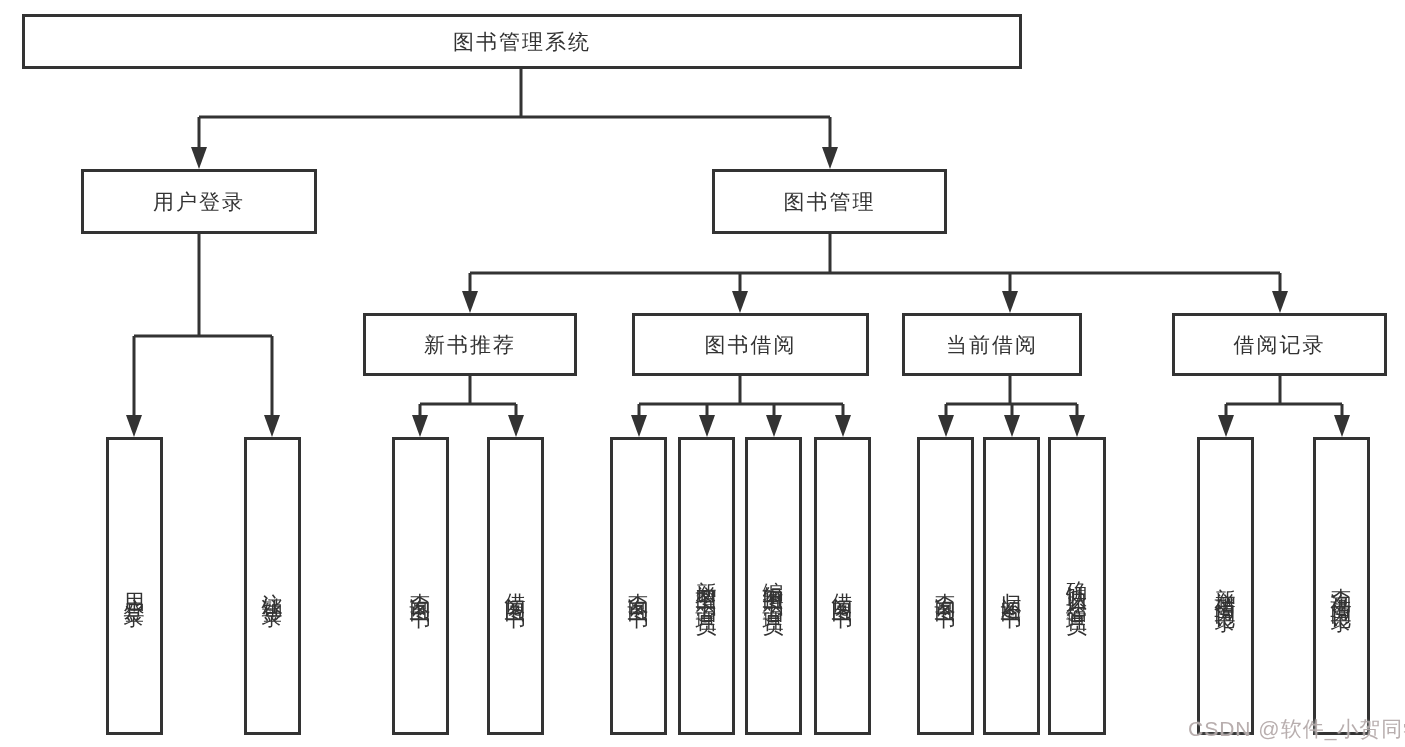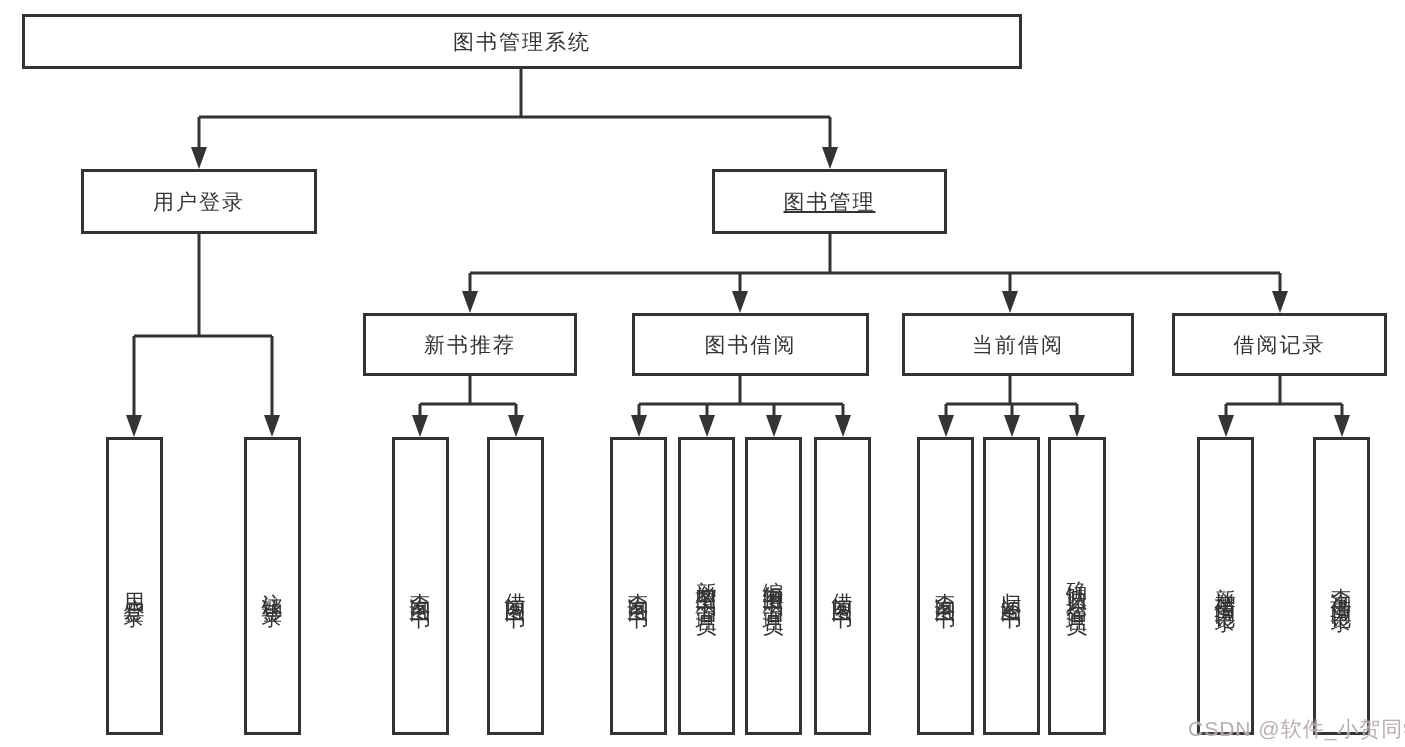--- a/index.html
+++ b/index.html
@@ -94,25 +94,25 @@
       <polygon points="1004,415 1020,415 1012,437"></polygon>
       <polygon points="1069,415 1085,415 1077,437"></polygon>
       <polygon points="1218,415 1234,415 1226,437"></polygon>
       <polygon points="1334,415 1350,415 1342,437"></polygon>
     </g>
   </svg>
 
   <div class="box" style="left:22px; top:14px; width:1000px; height:55px;">图书管理系统</div>
 
   <div class="box" style="left:81px; top:169px; width:236px; height:65px;">用户登录</div>
-  <div class="box" style="left:712px; top:169px; width:235px; height:65px;text-decoration:underline;">图书管理</div>
+  <div class="box" style="left:712px; top:169px; width:235px; height:65px;">图书管理</div>
 
   <div class="box" style="left:363px; top:313px; width:214px; height:63px;text-align:center;">新书推荐</div>
   <div class="box" style="left:632px; top:313px; width:237px; height:63px;">图书借阅</div>
-  <div class="box" style="left:902px; top:313px; width:232px; height:63px;">当前借阅</div>
+  <div class="box" style="left:902px; top:313px; width:180px; height:63px;">当前借阅</div>
   <div class="box" style="left:1172px; top:313px; width:215px; height:63px;">借阅记录</div>
 
   <div class="box vbox" style="left:106px; top:437px; width:57px; height:298px;">用户登录</div>
   <div class="box vbox" style="left:244px; top:437px; width:57px; height:298px;">注销登录</div>
 
   <div class="box vbox" style="left:392px; top:437px; width:57px; height:298px;">查询图书</div>
   <div class="box vbox" style="left:487px; top:437px; width:57px; height:298px;">借阅图书</div>
 
   <div class="box vbox" style="left:610px; top:437px; width:57px; height:298px;">查询图书</div>
   <div class="box vbox" style="left:678px; top:437px; width:57px; height:298px;">新增图书（管理员）</div>

